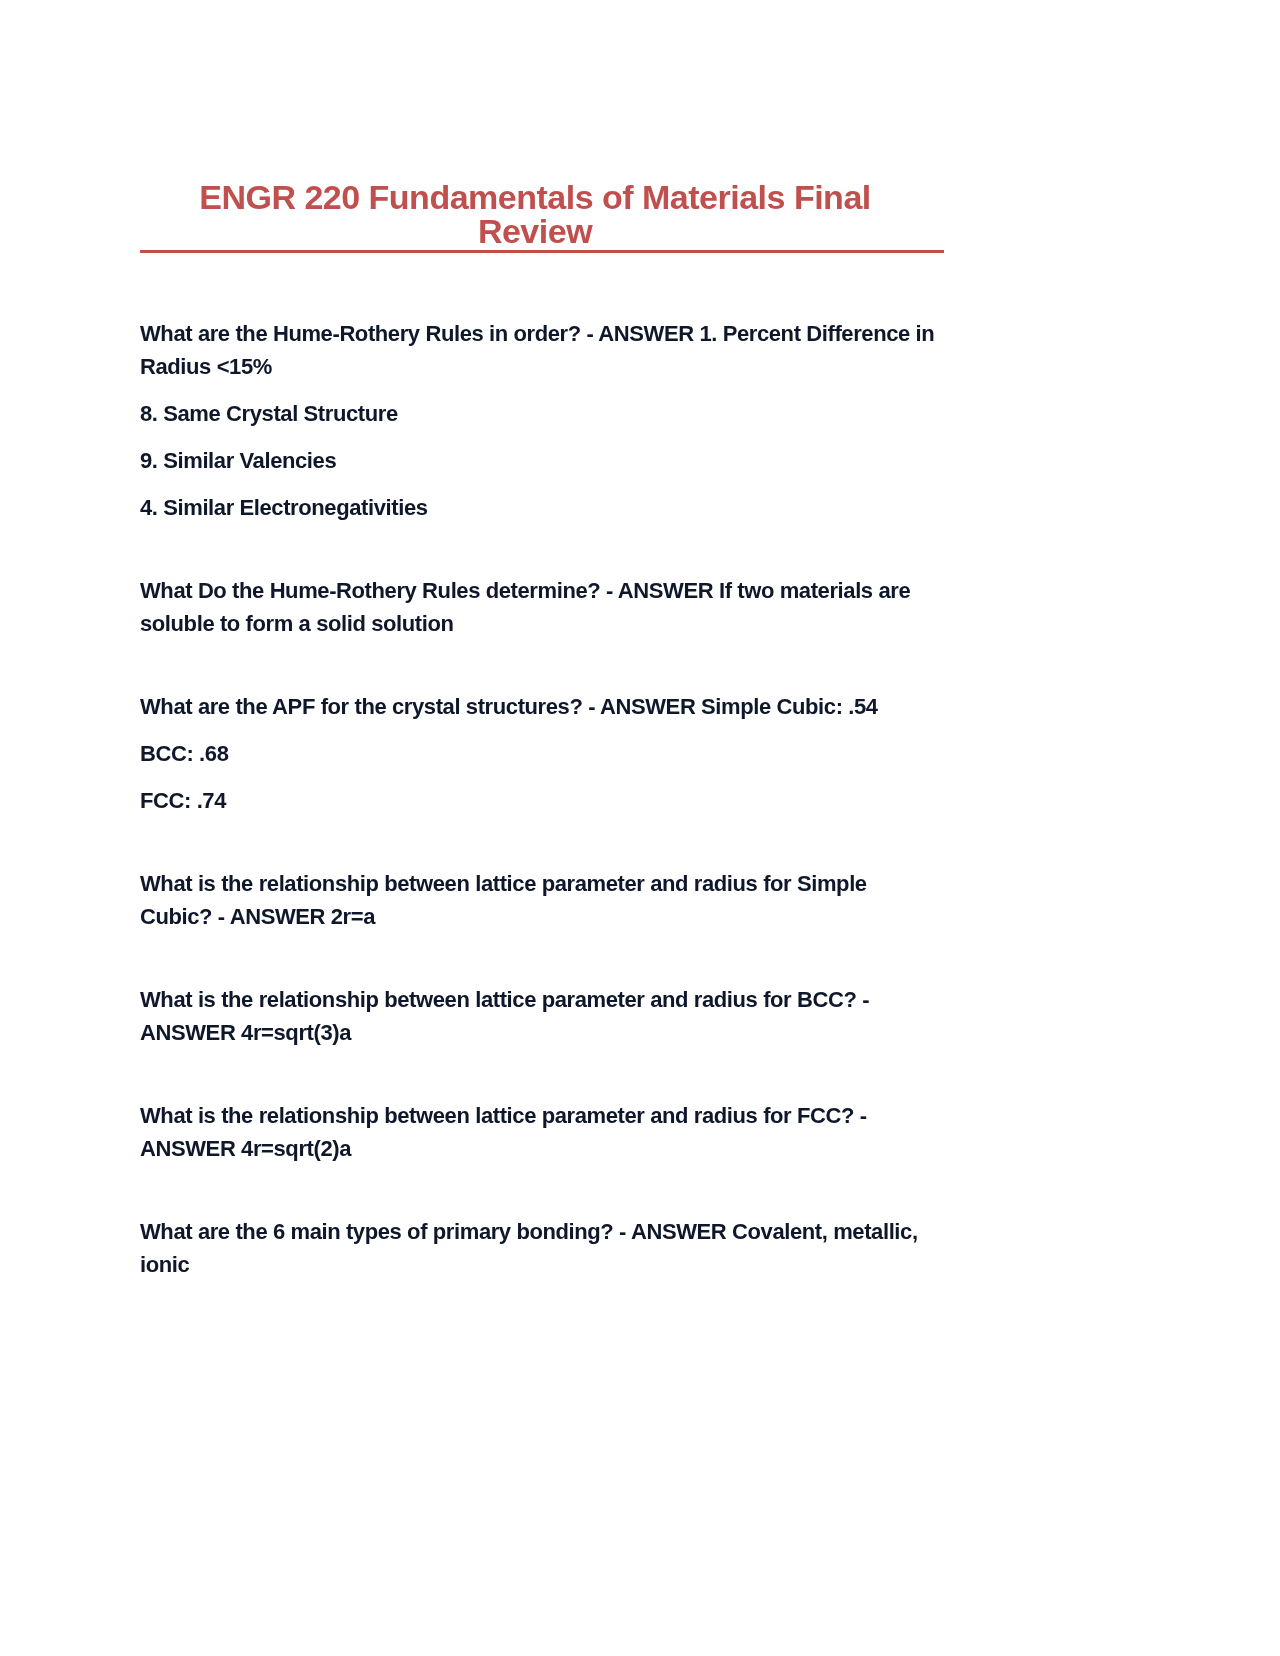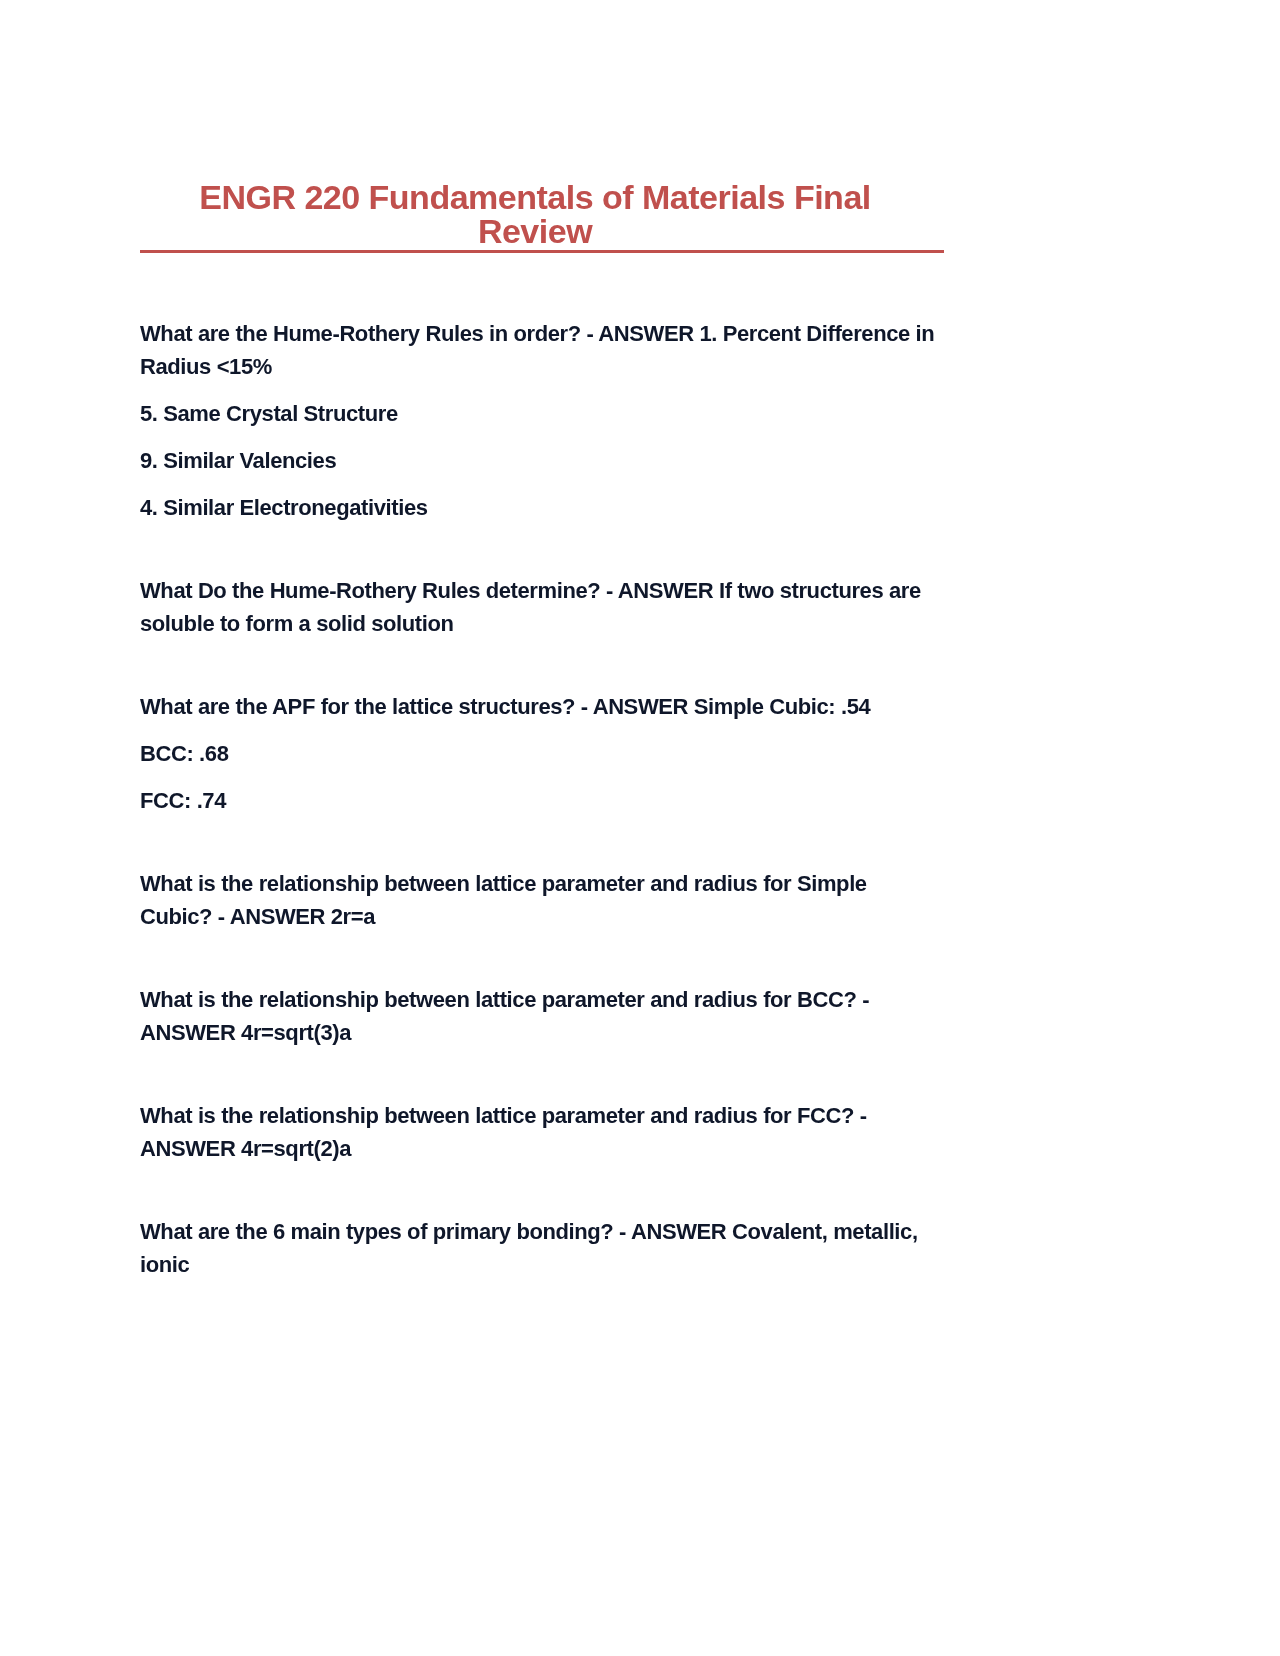--- a/index.html
+++ b/index.html
@@ -60,31 +60,31 @@
 <div class="page">
 
   <h1 class="doc-title">
     <span class="row first" style="display:block"><span class="title-line">ENGR 220 Fundamentals of Materials Final Review</span></span>
   </h1>
 
   <div class="content">
 
     <div class="qa-block">
       <p>What are the Hume-Rothery Rules in order? - ANSWER 1. Percent Difference in Radius &lt;15%</p>
-      <p>5. Same Crystal Structure</p>
+      <p>8. Same Crystal Structure</p>
       <p>9. Similar Valencies</p>
       <p>4. Similar Electronegativities</p>
     </div>
 
     <div class="qa-block">
-      <p>What Do the Hume-Rothery Rules determine? - ANSWER If two structures are soluble to form a solid solution</p>
+      <p>What Do the Hume-Rothery Rules determine? - ANSWER If two materials are soluble to form a solid solution</p>
     </div>
 
     <div class="qa-block">
-      <p>What are the APF for the lattice structures? - ANSWER Simple Cubic: .54</p>
+      <p>What are the APF for the crystal structures? - ANSWER Simple Cubic: .54</p>
       <p>BCC: .68</p>
       <p>FCC: .74</p>
     </div>
 
     <div class="qa-block">
       <p>What is the relationship between lattice parameter and radius for Simple Cubic? - ANSWER 2r=a</p>
     </div>
 
     <div class="qa-block">
       <p>What is the relationship between lattice parameter and radius for BCC? - ANSWER 4r=sqrt(3)a</p>

